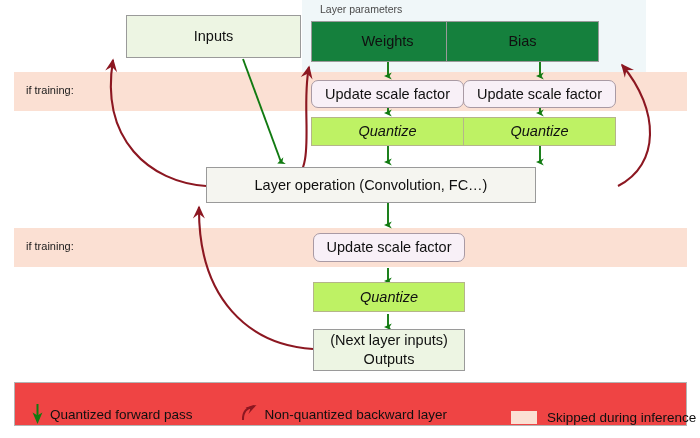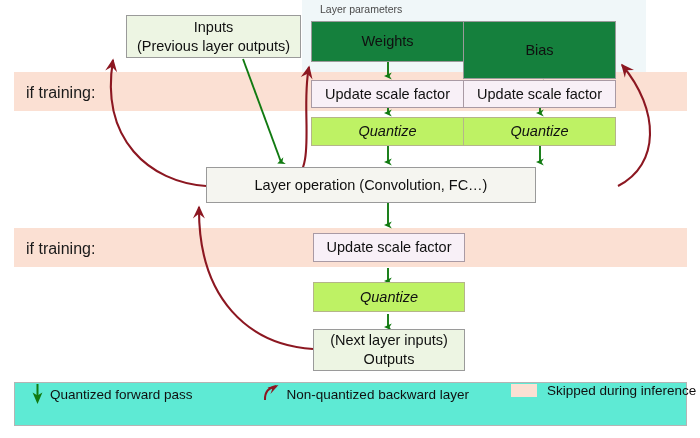--- a/index.html
+++ b/index.html
@@ -14,21 +14,21 @@
     background:#ffffff;
     overflow:hidden;
   }
   
   .band{
     position:absolute;
     background:#fbe0d3;
   }
   .band-label{
     position:absolute;
-    font-size:16px;
+    font-size:11px;
     color:#1a1a1a;
     white-space:nowrap;
   }
   .paramzone{
     position:absolute;
     background:#f0f7f9;
   }
   .paramzone-label{
     position:absolute;
     font-size:10.5px;
@@ -46,32 +46,31 @@
     justify-content:center;
     text-align:center;
     font-size:14.5px;
     color:#101010;
     line-height:1.28;
     padding:8px 4px;
   }
   .box.green{ background:#edf5e3; border-color:#9a9a9a; }
   .box.grey{  background:#f5f5f0; border-color:#9a9a9a; }
   .box.white{ background:#15803d; border-color:#9a9a9a;justify-content:center; }
-  .box.pink{  background:#f8f0f7; border-color:#a99aa4; }
+  .box.pink{  background:#f8f0f7; border-color:#a99aa4;border-radius:7px; }
   .box.yellow{background:#bef264; border-color:#b5b58a;font-style:italic; }
   .box .two-line{ display:block; }
   
   .legend{
     position:absolute;
     box-sizing:border-box;
     border:1px solid #b4b4b4;
-    background:#5eead4;
+    background:#ef4444;
     display:flex;
-    align-items:flex-start;
-    gap:22px;
+    align-items:flex-end;
   }
   .legend-item{
     display:flex;
     align-items:center;
     font-size:13.5px;
     color:#101010;
     white-space:nowrap;
   }
   .legend-item .glyph{
     display:inline-flex;
@@ -148,29 +147,28 @@
 
       <path d="M290,184 C318,170 300,110 309,67"></path>
 
       <path d="M618,186 C660,165 660,110 622,65"></path>
     </g>
   </svg>
 
   <div class="box green" style="left:126px;top:15px;width:175px;height:43px;">
     <span>
       <span class="two-line">Inputs</span>
-      <span class="two-line">(Previous layer outputs)</span>
     </span>
   </div>
 
   <div class="box white" style="left:311px;top:21px;width:153px;height:41px;">
     <span>Weights</span>
   </div>
 
-  <div class="box white" style="left:463px;top:21px;width:153px;height:58px;">
+  <div class="box white" style="left:446px;top:21px;width:153px;height:41px;">
     <span>Bias</span>
   </div>
 
   <div class="box pink" style="left:311px;top:80px;width:153px;height:28px;">
     <span>Update scale factor</span>
   </div>
 
   <div class="box pink" style="left:463px;top:80px;width:153px;height:28px;">
     <span>Update scale factor</span>
   </div>
@@ -217,20 +215,20 @@
     <div class="legend-item" style="margin-left:44px;">
       <span class="glyph">
         <svg width="22" height="22" viewBox="0 0 22 22" xmlns="http://www.w3.org/2000/svg">
           <path d="M17.5,3 C10,4.5 5.5,9 6,17" stroke="#8c1721" stroke-width="2" fill="none"></path>
           <path d="M19.5,2 L8.5,4.5 L13.2,6.3 L11.4,11 Z" fill="#8c1721"></path>
         </svg>
       </span>
       <span>Non-quantized backward layer</span>
     </div>
 
-    <div class="legend-item" style="padding-left:20px;">
+    <div class="legend-item" style="margin-left:44px;padding-left:20px;">
       <span class="swatch"></span>
       <span>Skipped during inference</span>
     </div>
 
   </div>
 
 </div>
 
 </body></html>

